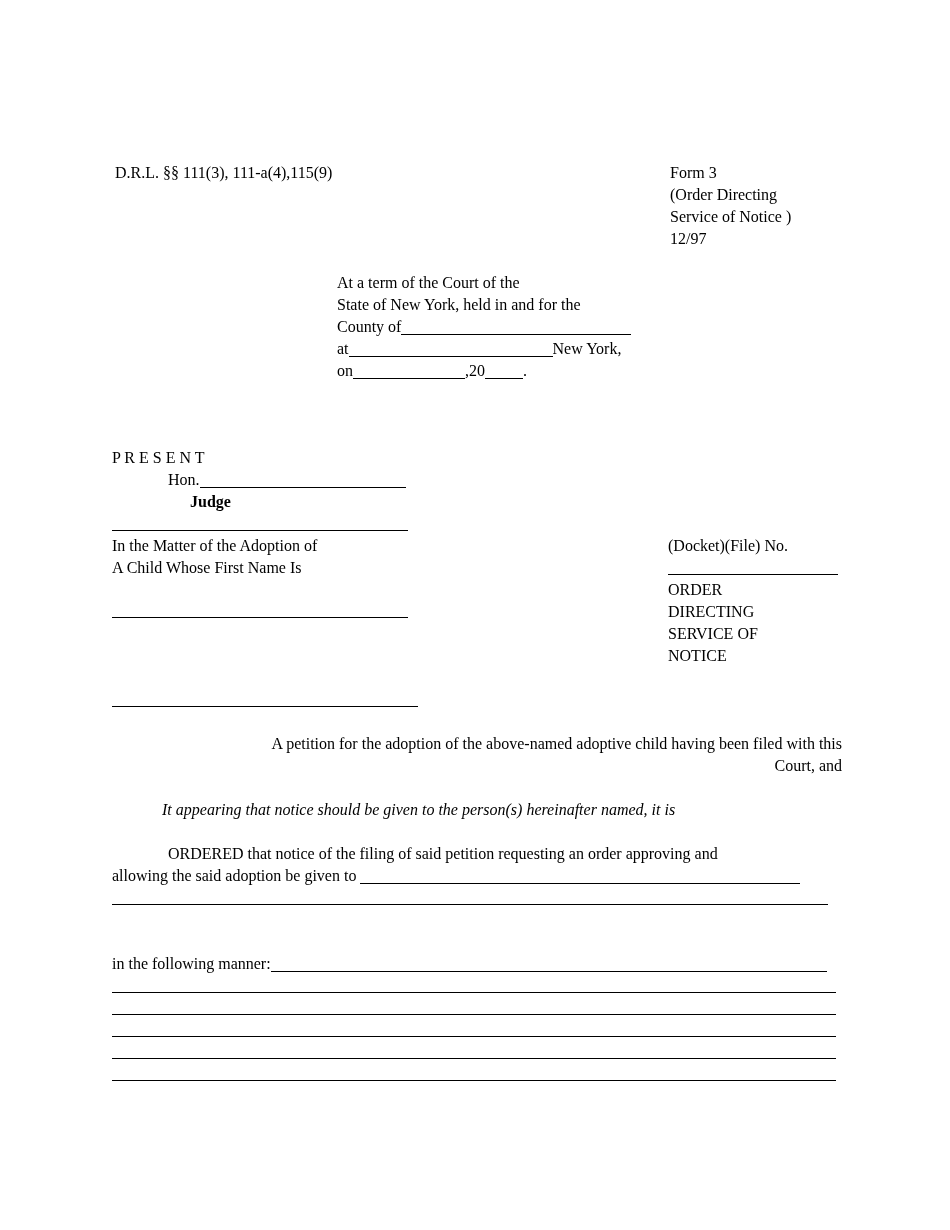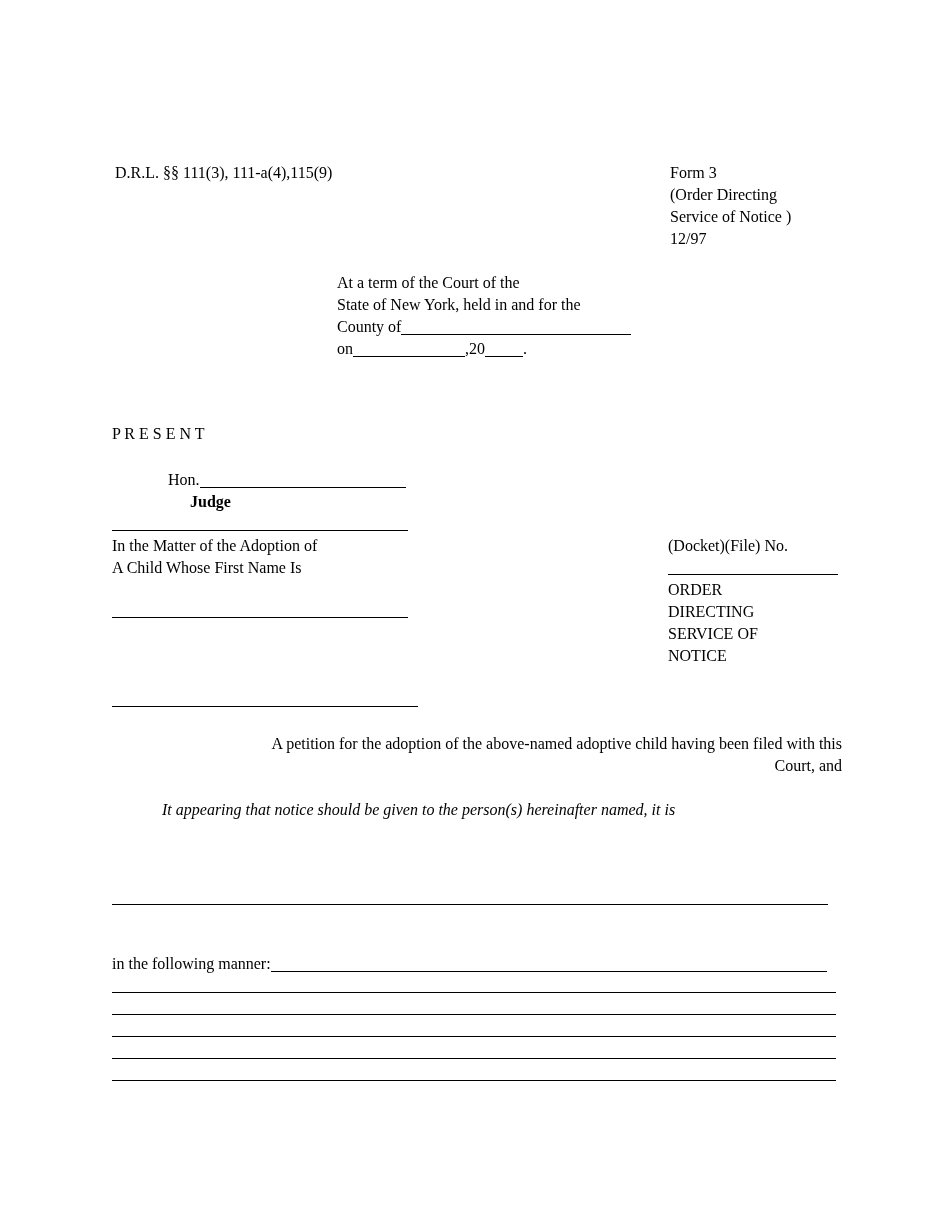--- a/index.html
+++ b/index.html
@@ -51,25 +51,28 @@
     <div>12/97</div>
   </div>
 
   <div class="abs" style="left:337px; top:224px; width:320px;">
     <div>At a term of the Court of the</div>
     <div>State of New York, held in and for the</div>
     <div>
       <span>County of</span><span class="blank w230"></span>
     </div>
     <div>
+      <span>at</span><span class="blank w204"></span><span>New York,</span>
+    </div>
+    <div>
       <span>on</span><span class="blank w112"></span><span>,20</span><span class="blank w38"></span><span>.</span>
     </div>
   </div>
 
-  <div class="abs" style="left:112px; top:375px;text-align:right;">P R E S E N T</div>
+  <div class="abs" style="left:112px; top:399px;text-align:right;">P R E S E N T</div>
   <div class="abs" style="left:168px; top:421px;text-align:right;">
     <span>Hon.</span><span class="blank w206"></span>
   </div>
   <div class="abs" style="left:190px; top:443px;font-weight:bold;">Judge</div>
 
   <div class="rule" style="left:112px; top:482px; width:296px;"></div>
   <div class="rule" style="left:112px; top:569px; width:296px;"></div>
   <div class="rule" style="left:112px; top:658px; width:306px;"></div>
 
   <div class="abs" style="left:112px; top:487px;">
@@ -86,20 +89,26 @@
     <div>NOTICE</div>
   </div>
 
   <div class="abs" style="left:112px; top:685px; width:730px;text-align:right;">
     <div class="indent">A petition for the adoption of the above-named adoptive child having been filed with this</div>
     <div>Court, and</div>
   </div>
 
   <div class="abs indent" style="left:106px; top:751px; width:730px;font-style:italic;">It appearing that notice should be given to the person(s) hereinafter named, it is</div>
 
+  <div class="abs" style="left:112px; top:795px; width:730px;">
+    <div class="indent">ORDERED that notice of the filing of said petition requesting an order approving and</div>
+    <div>
+      <span>allowing the said adoption be given to</span><span class="blank w440 gap4"></span>
+    </div>
+  </div>
   <div class="rule" style="left:112px; top:856px; width:716px;"></div>
 
   <div class="abs" style="left:112px; top:905px;">
     <span>in the following manner:</span><span class="blank w556"></span>
   </div>
   <div class="rule" style="left:112px; top:944px; width:724px;"></div>
   <div class="rule" style="left:112px; top:966px; width:724px;"></div>
   <div class="rule" style="left:112px; top:988px; width:724px;"></div>
   <div class="rule" style="left:112px; top:1010px; width:724px;"></div>
   <div class="rule" style="left:112px; top:1032px; width:724px;"></div>

